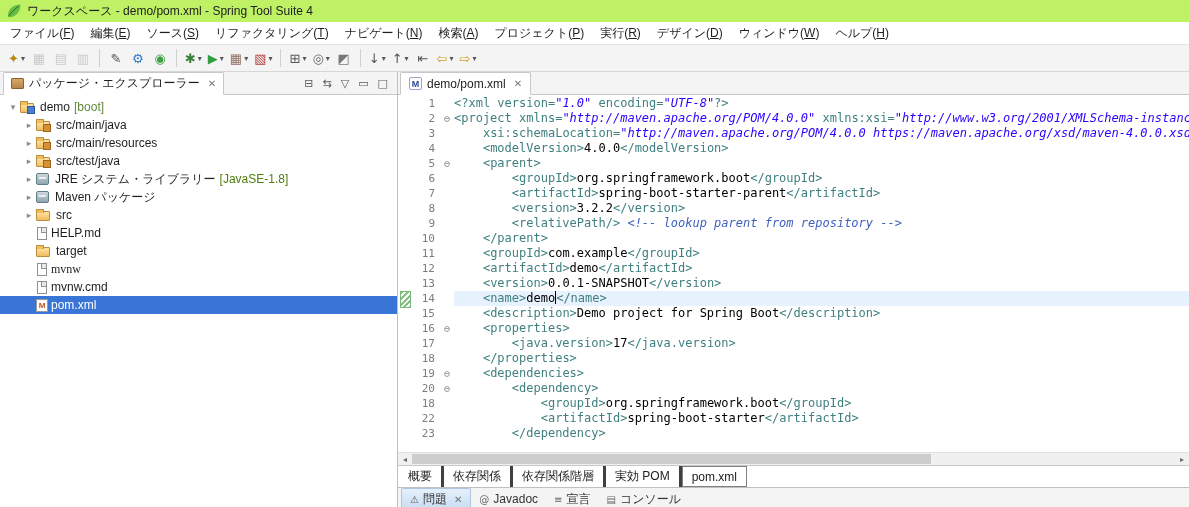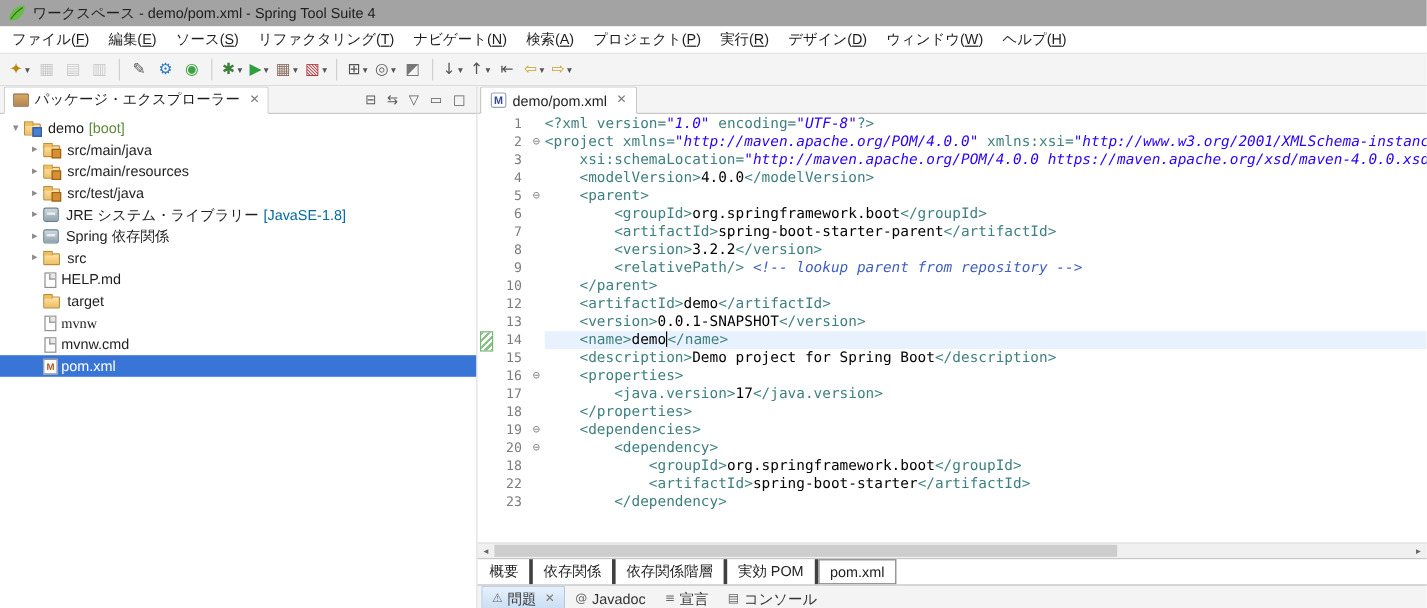--- a/index.html
+++ b/index.html
@@ -1,21 +1,21 @@
 <!DOCTYPE html>
 <html><head>
 <meta charset="utf-8">
 <style>
   *{box-sizing:border-box;margin:0;padding:0;}
   html,body{width:1189px;height:507px;overflow:hidden;}
   body{font-family:"Liberation Sans","DejaVu Sans",sans-serif;font-size:12px;color:#1e1e1e;background:#fff;}
   .window{width:1189px;height:507px;display:flex;flex-direction:column;background:#f8f8f8;}
 
   
-  .titlebar{height:22px;flex:none;display:flex;align-items:center;padding:0 6px;background:#a3a3a3;}
+  .titlebar{height:22px;flex:none;display:flex;align-items:center;padding:0 6px;background:#bef264;}
   .app-icon{width:16px;height:16px;margin-right:5px;display:inline-flex;flex:none;}
   .title-text{color:#202020;white-space:nowrap;}
 
   
   .menubar{height:22px;flex:none;display:flex;align-items:center;background:#fff;padding:0 2px;}
   .menu-item{padding:2px 8px;white-space:nowrap;cursor:default;}
   .menu-item u{text-decoration:underline;}
 
   
   .toolbar{height:28px;flex:none;display:flex;align-items:center;background:#f4f4f4;border-top:1px solid #e4e4e4;border-bottom:1px solid #d6d6d6;padding:0 5px;}
@@ -236,26 +236,26 @@
           </div>
           <div class="tree-row" style="padding-left: 22px;">
             <span class="expander">▸</span>
             <span class="titem-icon ico-pkg-folder"></span>
             <span class="titem-label">src/test/java</span>
           </div>
           <div class="tree-row" style="padding-left: 22px;">
             <span class="expander">▸</span>
             <span class="titem-icon ico-library"></span>
             <span class="titem-label">JRE システム・ライブラリー</span>
-            <span class="titem-dec" style="color: #0369a1;"> [JavaSE-1.8]</span>
+            <span class="titem-dec" style="color: #4d7c0f;"> [JavaSE-1.8]</span>
           </div>
           <div class="tree-row" style="padding-left: 22px;">
             <span class="expander">▸</span>
             <span class="titem-icon ico-library"></span>
-            <span class="titem-label">Spring 依存関係</span>
+            <span class="titem-label">Maven パッケージ</span>
           </div>
           <div class="tree-row" style="padding-left: 22px;">
             <span class="expander">▸</span>
             <span class="titem-icon ico-folder"></span>
             <span class="titem-label">src</span>
           </div>
           <div class="tree-row" style="padding-left: 22px;">
             <span class="expander"></span>
             <span class="titem-icon ico-file"></span>
             <span class="titem-label">HELP.md</span>
@@ -348,20 +348,26 @@
             <span class="code-text"><span class="tk-ws">        </span><span class="tk-tag">&lt;relativePath/&gt;</span><span class="tk-txt"> </span><span class="tk-com">&lt;!-- lookup parent from repository --&gt;</span></span>
           </div>
           <div class="code-line">
             <span class="ruler ann"></span>
             <span class="ruler num">10</span>
             <span class="ruler fold"></span>
             <span class="code-text"><span class="tk-ws">    </span><span class="tk-tag">&lt;/parent&gt;</span></span>
           </div>
           <div class="code-line">
             <span class="ruler ann"></span>
+            <span class="ruler num">11</span>
+            <span class="ruler fold"></span>
+            <span class="code-text"><span class="tk-ws">    </span><span class="tk-tag">&lt;groupId&gt;</span><span class="tk-txt">com.example</span><span class="tk-tag">&lt;/groupId&gt;</span></span>
+          </div>
+          <div class="code-line">
+            <span class="ruler ann"></span>
             <span class="ruler num">12</span>
             <span class="ruler fold"></span>
             <span class="code-text"><span class="tk-ws">    </span><span class="tk-tag">&lt;artifactId&gt;</span><span class="tk-txt">demo</span><span class="tk-tag">&lt;/artifactId&gt;</span></span>
           </div>
           <div class="code-line">
             <span class="ruler ann"></span>
             <span class="ruler num">13</span>
             <span class="ruler fold"></span>
             <span class="code-text"><span class="tk-ws">    </span><span class="tk-tag">&lt;version&gt;</span><span class="tk-txt">0.0.1-SNAPSHOT</span><span class="tk-tag">&lt;/version&gt;</span></span>
           </div>

